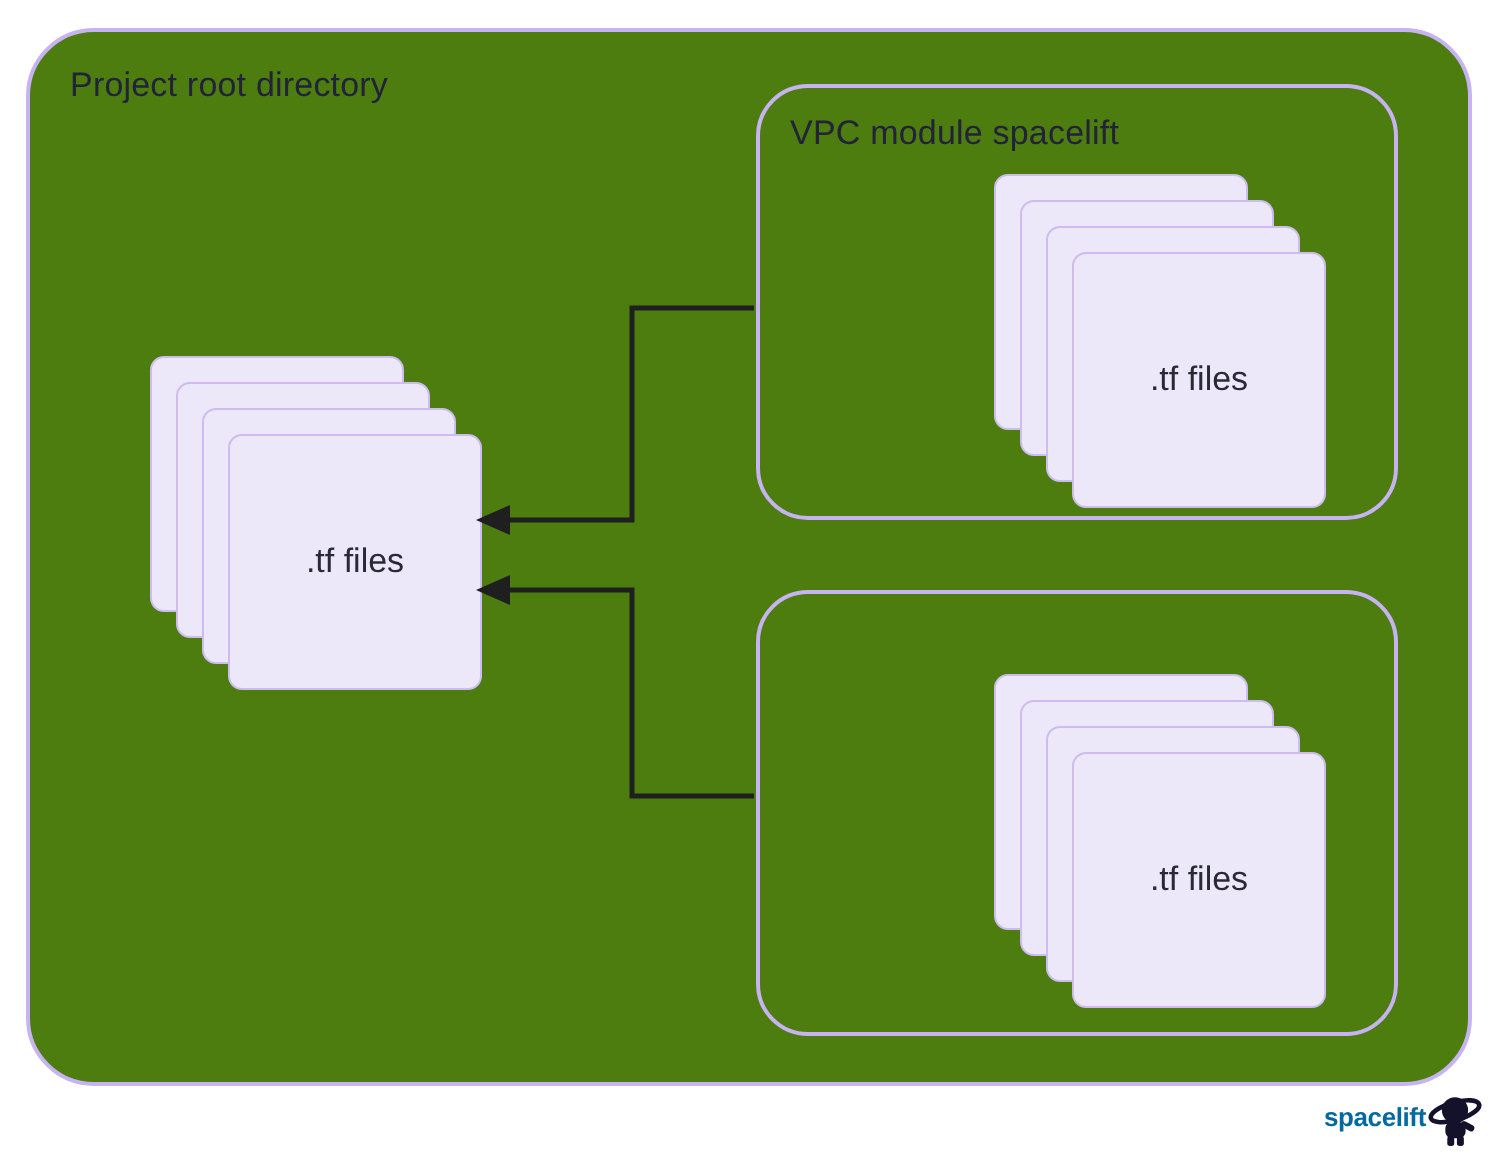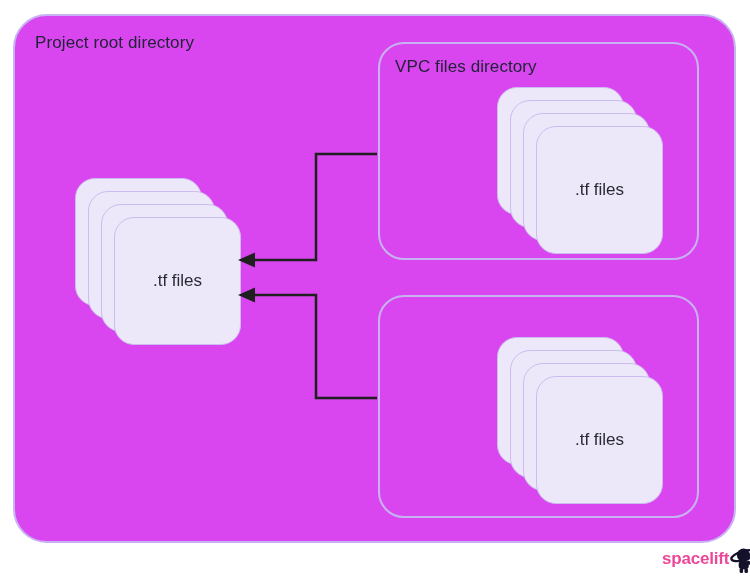--- a/index.html
+++ b/index.html
@@ -7,21 +7,21 @@
   .page {
     position: relative;
     width: 750px;
     height: 580px;
     background: #ffffff;
     font-family: "Liberation Sans", sans-serif;
     overflow: hidden;
   }
   .container {
     position: absolute;
-    background: #d946ef;
+    background: #4d7c0f;
     border: 2px solid #c7b3f2;
   }
   .root-container {
     left: 13px; top: 14px;
     width: 723px; height: 529px;
     border-radius: 34px;
   }
   .module-container {
     left: 378px;
     width: 321px;
@@ -41,21 +41,21 @@
   .module-title { left: 15px; top: 13px; }
   .stack {
     position: absolute;
     width: 166px; height: 167px;
   }
   .card {
     position: absolute;
     width: 127px; height: 128px;
     background: #ece8f9;
     border: 1.5px solid #cdbcf0;
-    border-radius: 20px;
+    border-radius: 7px;
   }
   .card.c0 { left: 0;    top: 0;  }
   .card.c1 { left: 13px; top: 13px; }
   .card.c2 { left: 26px; top: 26px; }
   .card.c3 {
     left: 39px; top: 39px;
     display: flex;
     align-items: center;
     justify-content: center;
   }
@@ -73,24 +73,24 @@
     pointer-events: none;
   }
   .logo {
     position: absolute;
     left: 662px; top: 544px;
     display: flex;
     align-items: center;
     gap: 1px;
   }
   .logo-text {
-    font-size: 17px;
+    font-size: 13px;
     font-weight: 700;
     letter-spacing: -0.2px;
-    color: #ec4899;
+    color: #0369a1;
     line-height: 30px;
   }
   .logo-icon { display: block; }
 </style>
 </head>
 <body>
 
 <div class="page">
 
   <div class="container root-container">
@@ -100,21 +100,21 @@
       <div class="card c0"></div>
       <div class="card c1"></div>
       <div class="card c2"></div>
       <div class="card c3">
         <span class="card-label">.tf files</span>
       </div>
     </div>
   </div>
 
   <div class="container module-container vpc-container">
-    <div class="container-title module-title">VPC files directory</div>
+    <div class="container-title module-title">VPC module spacelift</div>
 
     <div class="stack vpc-stack">
       <div class="card c0"></div>
       <div class="card c1"></div>
       <div class="card c2"></div>
       <div class="card c3">
         <span class="card-label">.tf files</span>
       </div>
     </div>
   </div>

